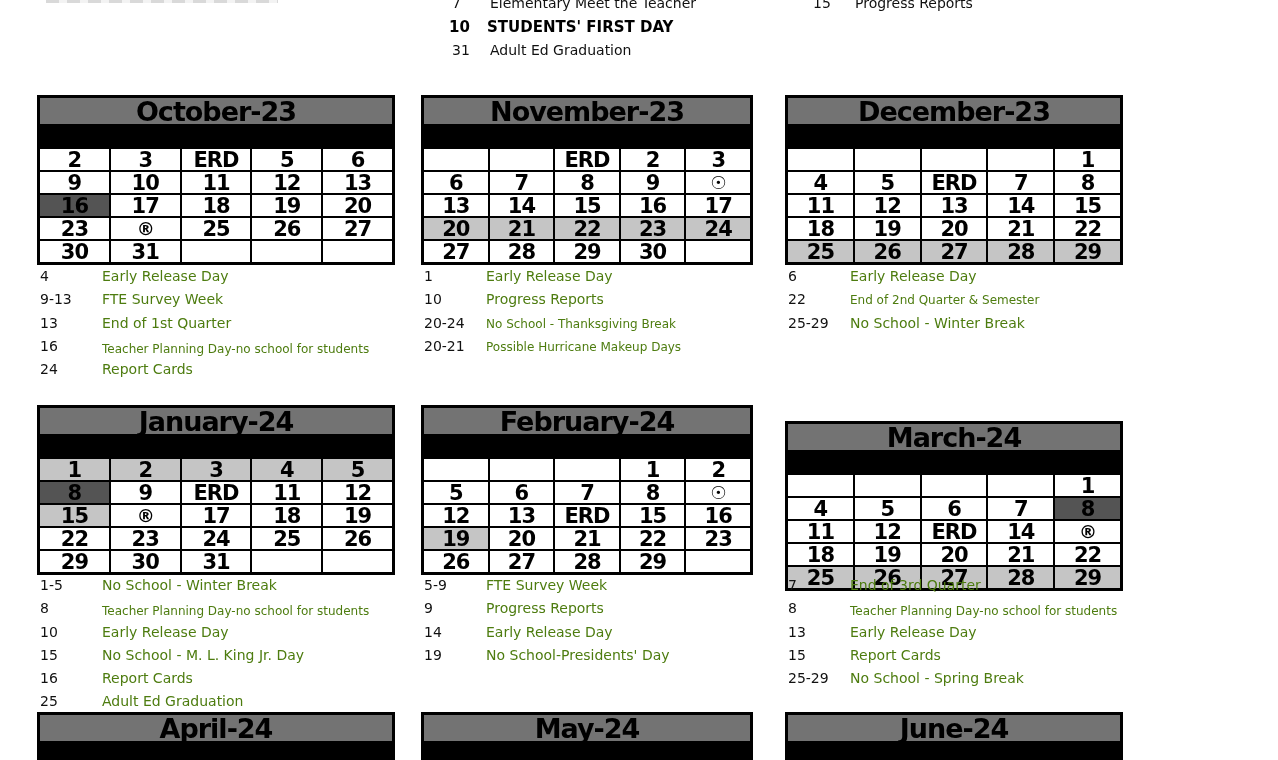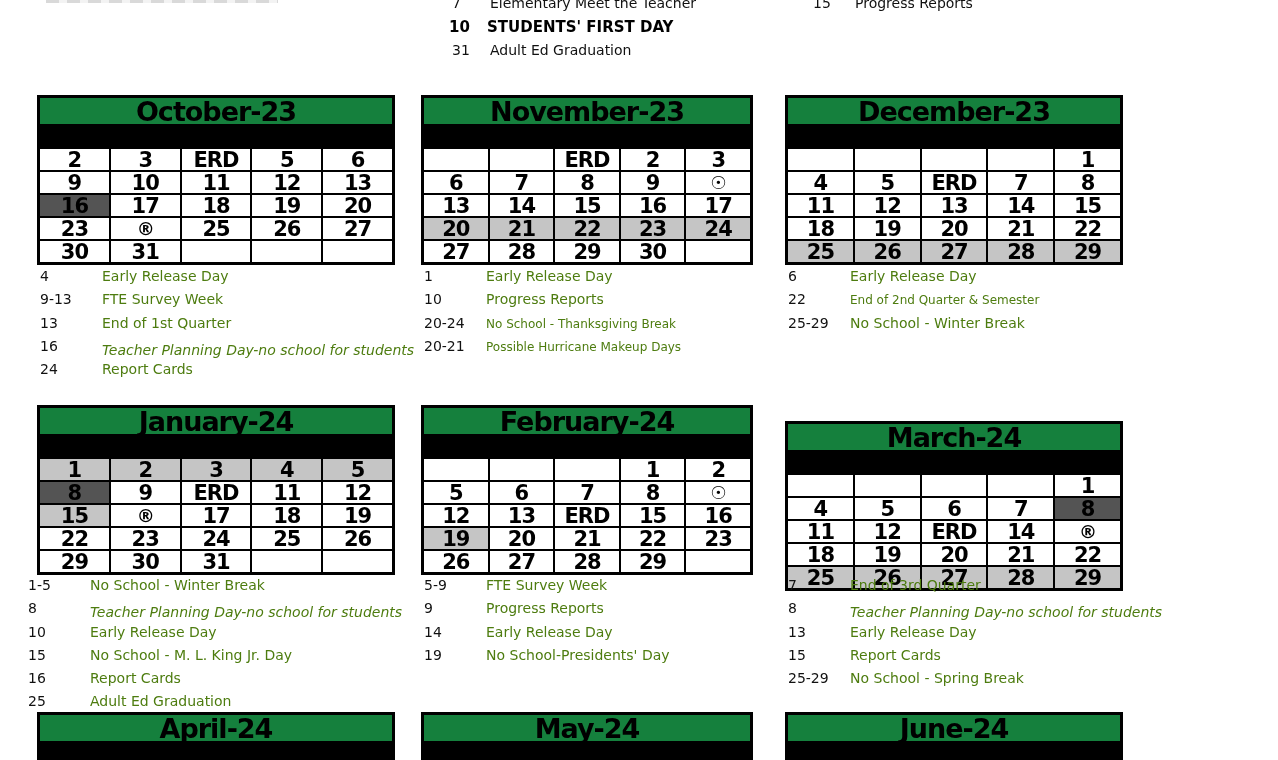--- a/index.html
+++ b/index.html
@@ -18,38 +18,38 @@
   .h-ev{position:absolute;display:flex;white-space:nowrap;font-size:14px;color:#111;}
   .h-ev .d{flex:0 0 38px;}
   .h-m1{top:-5px;left:452px;}
   .h-m2{top:18px;left:449px;font-weight:bold;font-size:15px;color:#000;}
   .h-m3{top:42px;left:452px;}
   .h-r1{top:-5px;left:813px;}
   .h-r1 .d{flex:0 0 42px;}
 
   
   .month{position:absolute;}
-  .m-title{border:3px solid #000;background:#15803d;height:26px;
+  .m-title{border:3px solid #000;background:#737373;height:26px;
     display:flex;align-items:center;justify-content:center;
     font-weight:bold;font-size:27px;letter-spacing:-1px;color:#000;overflow:hidden;}
   .m-bar{height:21px;background:#000;}
   .m-grid{display:grid;grid-template-columns:repeat(5,1fr);border:2px solid #000;border-top:none;background:#fff;}
   .m-cell{height:21px;border:1px solid #000;display:flex;align-items:center;justify-content:center;
     font-weight:bold;font-size:21px;letter-spacing:-1px;color:#000;overflow:hidden;}
   .m-cell.sym{font-size:18px;}
   .hl-light{background:#c5c5c5;}
   .hl-dark{background:#545454;}
 
   
   .events{position:absolute;}
   .ev{display:flex;align-items:flex-start;height:23.3px;white-space:nowrap;}
   .ev-date{flex:0 0 62px;font-size:14px;color:#111;}
   .ev-text{font-size:14px;color:#4d7c0f;}
   .ev-text.m{font-size:12px;padding-top:2px;text-align:center;}
-  .ev-text.s{font-size:14px;padding-top:4px;font-style:italic;}
+  .ev-text.s{font-size:12px;padding-top:4px;}
 </style>
 </head>
 <body>
 
 <div class="page">
   <div class="smudge"></div>
 
   <div class="h-ev h-m1">
     <span class="d">7</span>
     <span class="t">Elementary Meet the Teacher</span>
@@ -237,21 +237,21 @@
         <div class="m-cell">24</div>
         <div class="m-cell">25</div>
         <div class="m-cell">26</div>
         <div class="m-cell">29</div>
         <div class="m-cell">30</div>
         <div class="m-cell">31</div>
         <div class="m-cell"></div>
         <div class="m-cell"></div>
       </div>
   </div>
-    <div class="events" style="left: 28px; top: 577px; width: 358px;">
+    <div class="events" style="left: 40px; top: 577px; width: 358px;">
       <div class="ev">
         <span class="ev-date">1-5</span>
         <span class="ev-text">No School - Winter Break</span>
       </div>
       <div class="ev">
         <span class="ev-date">8</span>
         <span class="ev-text s">Teacher Planning Day-no school for students</span>
       </div>
       <div class="ev">
         <span class="ev-date">10</span>

